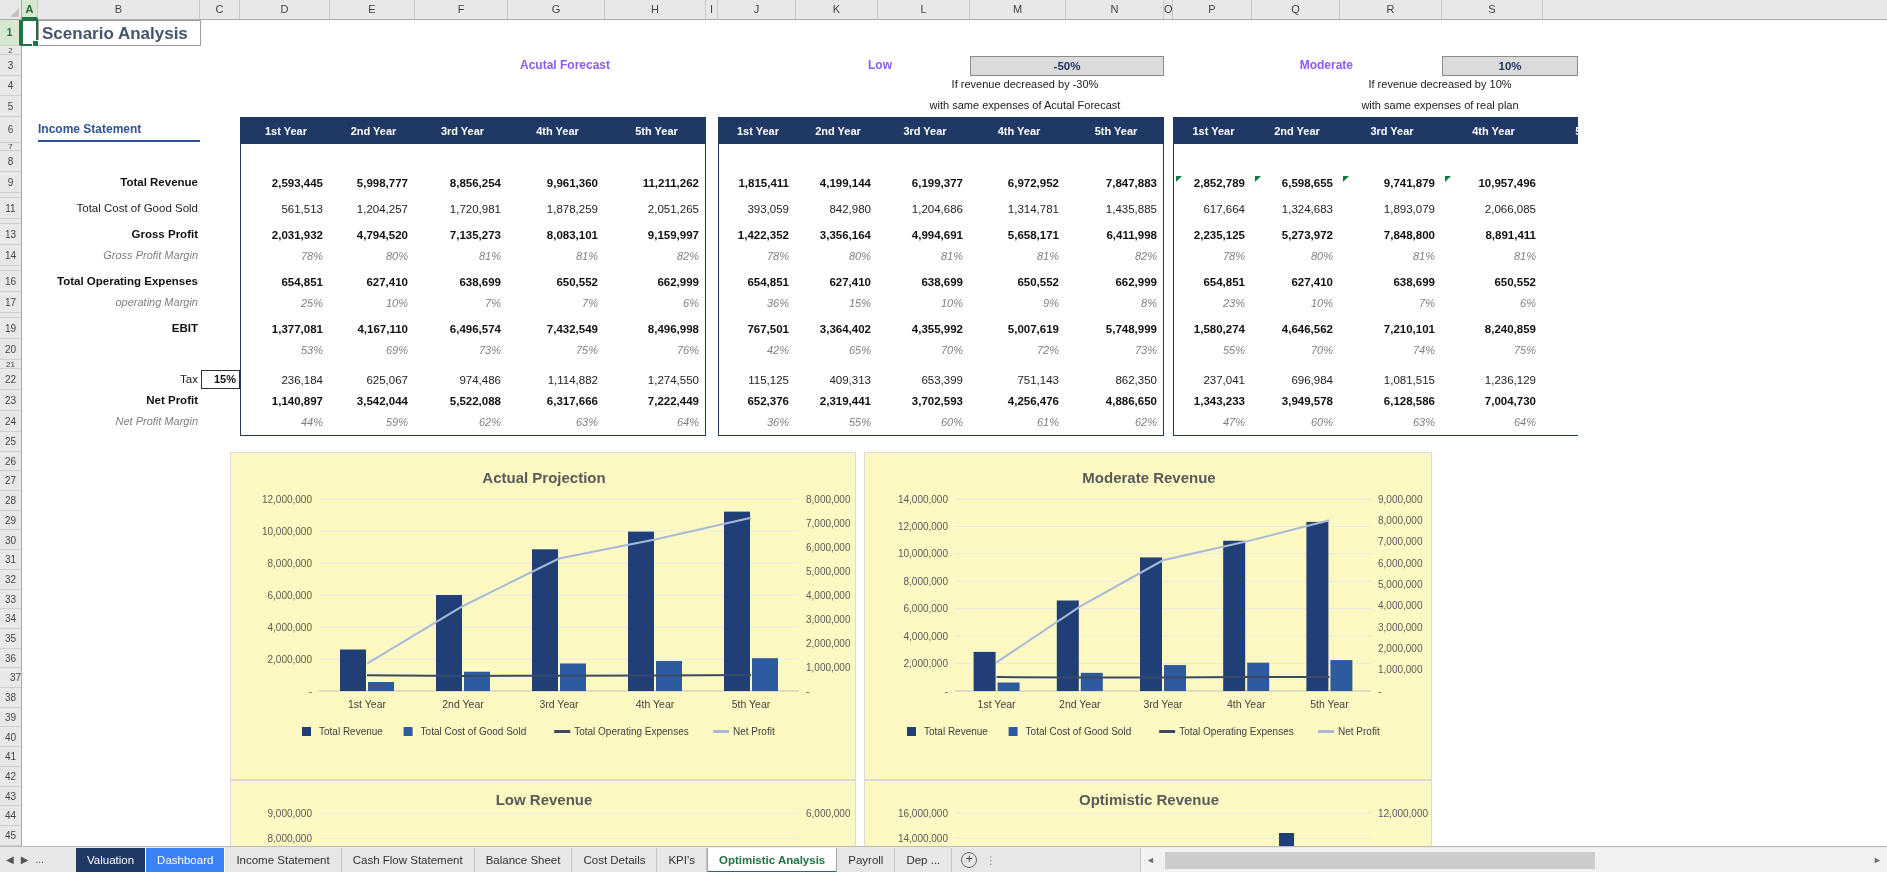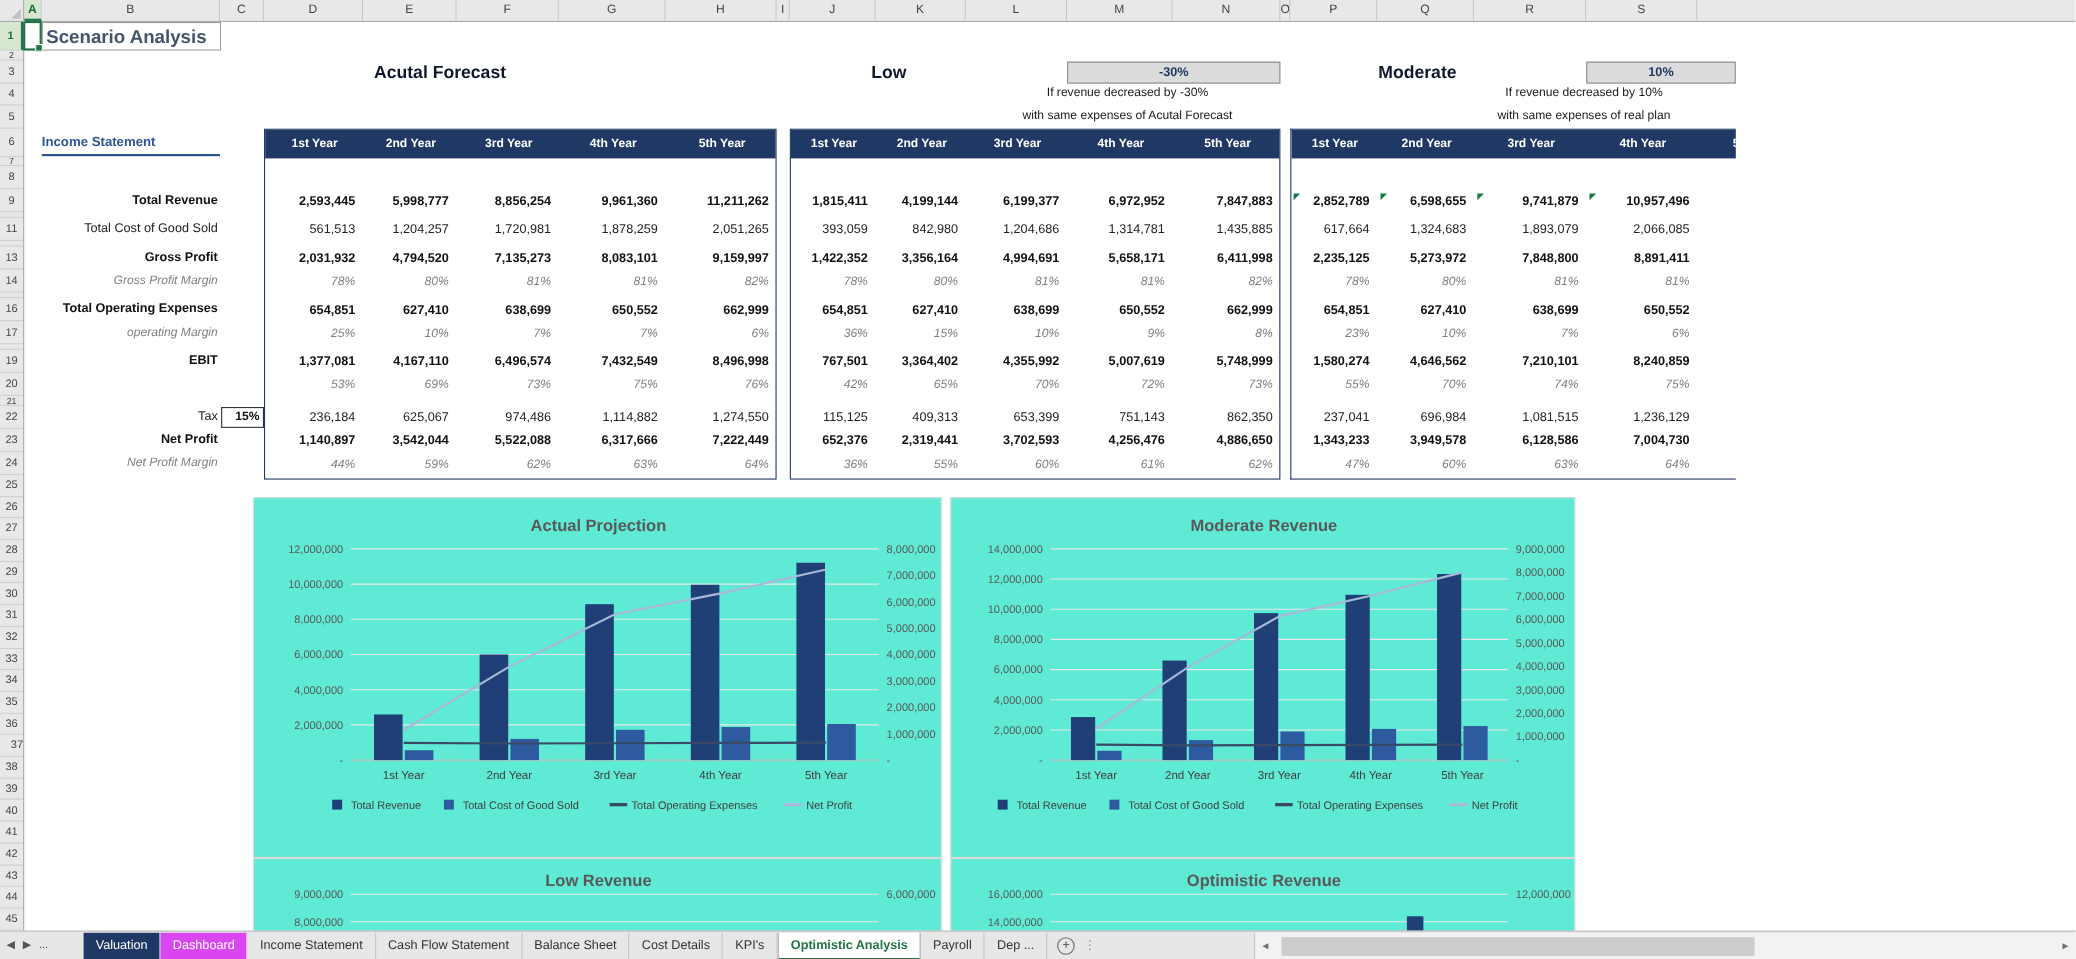--- a/index.html
+++ b/index.html
@@ -13,40 +13,40 @@
   #corner::after { content:""; position:absolute; right:2px; bottom:2px; border-left:9px solid transparent; border-bottom:9px solid #C2C2C2; }
   #rowhead-strip { position:absolute; left:0; top:20px; width:22px; height:826px; background:#E8E8E8; border-right:1px solid #ABABAB; overflow:hidden; }
   .rcell { position:absolute; left:0; width:21px; text-align:center; color:#454545; border-bottom:1px solid #CFCFCF; overflow:hidden; }
   .rcell.sel { background:#D8E8D0; color:#1E6B3C; font-weight:bold; border-right:2px solid #217346; }
   
   #page-title { position:absolute; left:42px; top:24px; font-size:17px; font-weight:bold; color:#44546A; white-space:nowrap; }
   #b1-box { position:absolute; left:38px; top:20px; width:163px; height:26px; border:1px solid #9E9E9E; }
   #a1-selection { position:absolute; left:21px; top:19px; width:17px; height:27px; border:2px solid #217346; }
   #a1-selection::after { content:""; position:absolute; right:-3px; bottom:-3px; width:5px; height:5px; background:#217346; border:1px solid #fff; }
   #income-statement { position:absolute; left:38px; top:118px; width:162px; height:24px; font-size:12px; font-weight:bold; color:#2F5496; border-bottom:2px solid #2F5496; line-height:22px; }
-  .scen-head { position:absolute; height:18px; text-align:left; font-size:16px; font-weight:bold; color:#0f172a; }
+  .scen-head { position:absolute; height:18px; text-align:right; font-size:12px; font-weight:bold; color:#8b5cf6; }
   .adj-box { position:absolute; height:20px; background:#DBDBDB; border:1px solid #8C8C8C; text-align:center; font-size:11.5px; font-weight:bold; color:#1F3864; line-height:18px; }
   .subline { position:absolute; height:16px; text-align:center; font-size:11px; color:#1a1a1a; white-space:nowrap; }
   #tax-box { position:absolute; left:201px; top:370px; width:39px; height:19px; border:1px solid #333; text-align:right; padding-right:3px; font-size:11px; font-weight:600; line-height:17px; color:#111; }
   
   .tbl { position:absolute; top:117px; height:319px; overflow:hidden; border:1px solid #1F3864; background:#fff; }
   .tbl.noright { border-right:none; }
   .thead-band { position:absolute; left:0; top:0; height:26px; background:#1F3864; }
   .thead-cell { position:absolute; top:0; height:26px; line-height:26px; text-align:center; color:#fff; font-size:11px; font-weight:bold; overflow:hidden; white-space:nowrap; }
   .vcell { position:absolute; height:21px; line-height:21px; text-align:right; padding-right:8px; white-space:nowrap; overflow:hidden; }
   .v-bold { font-size:11.5px; font-weight:bold; color:#111; }
   .v-plain { font-size:11.5px; color:#222; }
   .v-pct { font-size:11px; font-style:italic; color:#7F7F7F; }
   .err-tri { position:absolute; width:0; height:0; border-top:6px solid #107C41; border-right:6px solid transparent; }
   .row-label { position:absolute; left:30px; width:168px; height:21px; line-height:21px; text-align:right; white-space:nowrap; }
   .l-bold { font-size:11.5px; font-weight:bold; color:#111; }
   .l-plain { font-size:11.5px; color:#222; }
   .l-pct { font-size:11px; font-style:italic; color:#7F7F7F; }
   
-  .chart-box { position:absolute; background:#5eead4; border:1px solid #D9D9D9; }
+  .chart-box { position:absolute; background:#fef9c3; border:1px solid #D9D9D9; }
   
   #tabbar { position:absolute; left:0; top:846px; width:1887px; height:26px; background:#E7E7E7; border-top:1px solid #BDBDBD; z-index:5; }
   #tab-nav { position:absolute; left:6px; top:0; height:25px; line-height:25px; color:#555; font-size:10px; }
   #tab-nav span { margin-right:7px; cursor:pointer; }
   #tabs-row { position:absolute; left:76px; top:1px; height:25px; display:flex; }
   .sheet-tab { padding:0 11px; line-height:25px; font-size:11.5px; color:#333; white-space:nowrap; border-right:1px solid #C6C6C6; cursor:pointer; }
   .sheet-tab.active { background:#fff; color:#217346; font-weight:bold; border-right:1px solid #A6A6A6; border-left:1px solid #A6A6A6; box-shadow:inset 0 -2px 0 #217346; }
   .sheet-tab.colored { border-right:1px solid #fff; }
   #add-sheet { width:16px; height:16px; margin:4px 0 0 9px; border:1px solid #696969; border-radius:50%; text-align:center; line-height:13px; font-size:12px; color:#444; cursor:pointer; }
   #tab-dots { margin:0 0 0 8px; line-height:25px; color:#8a8a8a; font-size:11px; }
@@ -128,21 +128,21 @@
     </div>
   <div id="corner"></div>
 
   <div id="b1-box"></div>
   <div id="a1-selection"></div>
   <div id="page-title">Scenario Analysis</div>
   <div id="income-statement">Income Statement</div>
 
   <div class="scen-head" style="left:340px;top:58px;width:270px;">Acutal Forecast</div>
   <div class="scen-head" style="left:792px;top:58px;width:100px;">Low</div>
-  <div class="adj-box" style="left:970px;top:56px;width:194px;">-30%</div>
+  <div class="adj-box" style="left:970px;top:56px;width:194px;">-50%</div>
   <div class="subline" style="left:875px;top:78px;width:300px;">If revenue decreased by -30%</div>
   <div class="subline" style="left:875px;top:99px;width:300px;">with same expenses of Acutal Forecast</div>
   <div class="scen-head" style="left:1253px;top:58px;width:100px;">Moderate</div>
   <div class="adj-box" style="left:1442px;top:56px;width:136px;">10%</div>
   <div class="subline" style="left:1290px;top:78px;width:300px;">If revenue decreased by 10%</div>
   <div class="subline" style="left:1290px;top:99px;width:300px;">with same expenses of real plan</div>
 
   <div id="row-labels">
       <div class="row-label l-bold" style="position: absolute; left: 30px; top: 172px; width: 168px; height: 21px;">Total Revenue</div>
       <div class="row-label l-plain" style="position: absolute; left: 30px; top: 198px; width: 168px; height: 21px;">Total Cost of Good Sold</div>
@@ -480,21 +480,21 @@
           <rect x="414" y="52" width="15" height="40" fill="#1F3F76"></rect>
         </svg></div>
     </div>
 
   <div id="tabbar">
     <div id="tab-nav">
       <span>◀</span><span>▶</span><span>...</span>
     </div>
     <div id="tabs-row">
         <div class="sheet-tab colored" style="background: rgb(31, 56, 100); color: rgb(255, 255, 255);">Valuation</div>
-        <div class="sheet-tab colored" style="background: #d946ef; color: rgb(255, 255, 255);">Dashboard</div>
+        <div class="sheet-tab colored" style="background: #3b82f6; color: rgb(255, 255, 255);">Dashboard</div>
         <div class="sheet-tab">Income Statement</div>
         <div class="sheet-tab">Cash Flow Statement</div>
         <div class="sheet-tab">Balance Sheet</div>
         <div class="sheet-tab">Cost Details</div>
         <div class="sheet-tab">KPI's</div>
         <div class="sheet-tab active">Optimistic Analysis</div>
         <div class="sheet-tab">Payroll</div>
         <div class="sheet-tab">Dep ...</div>
         <div id="add-sheet">+</div>
         <div id="tab-dots">⋮</div>

